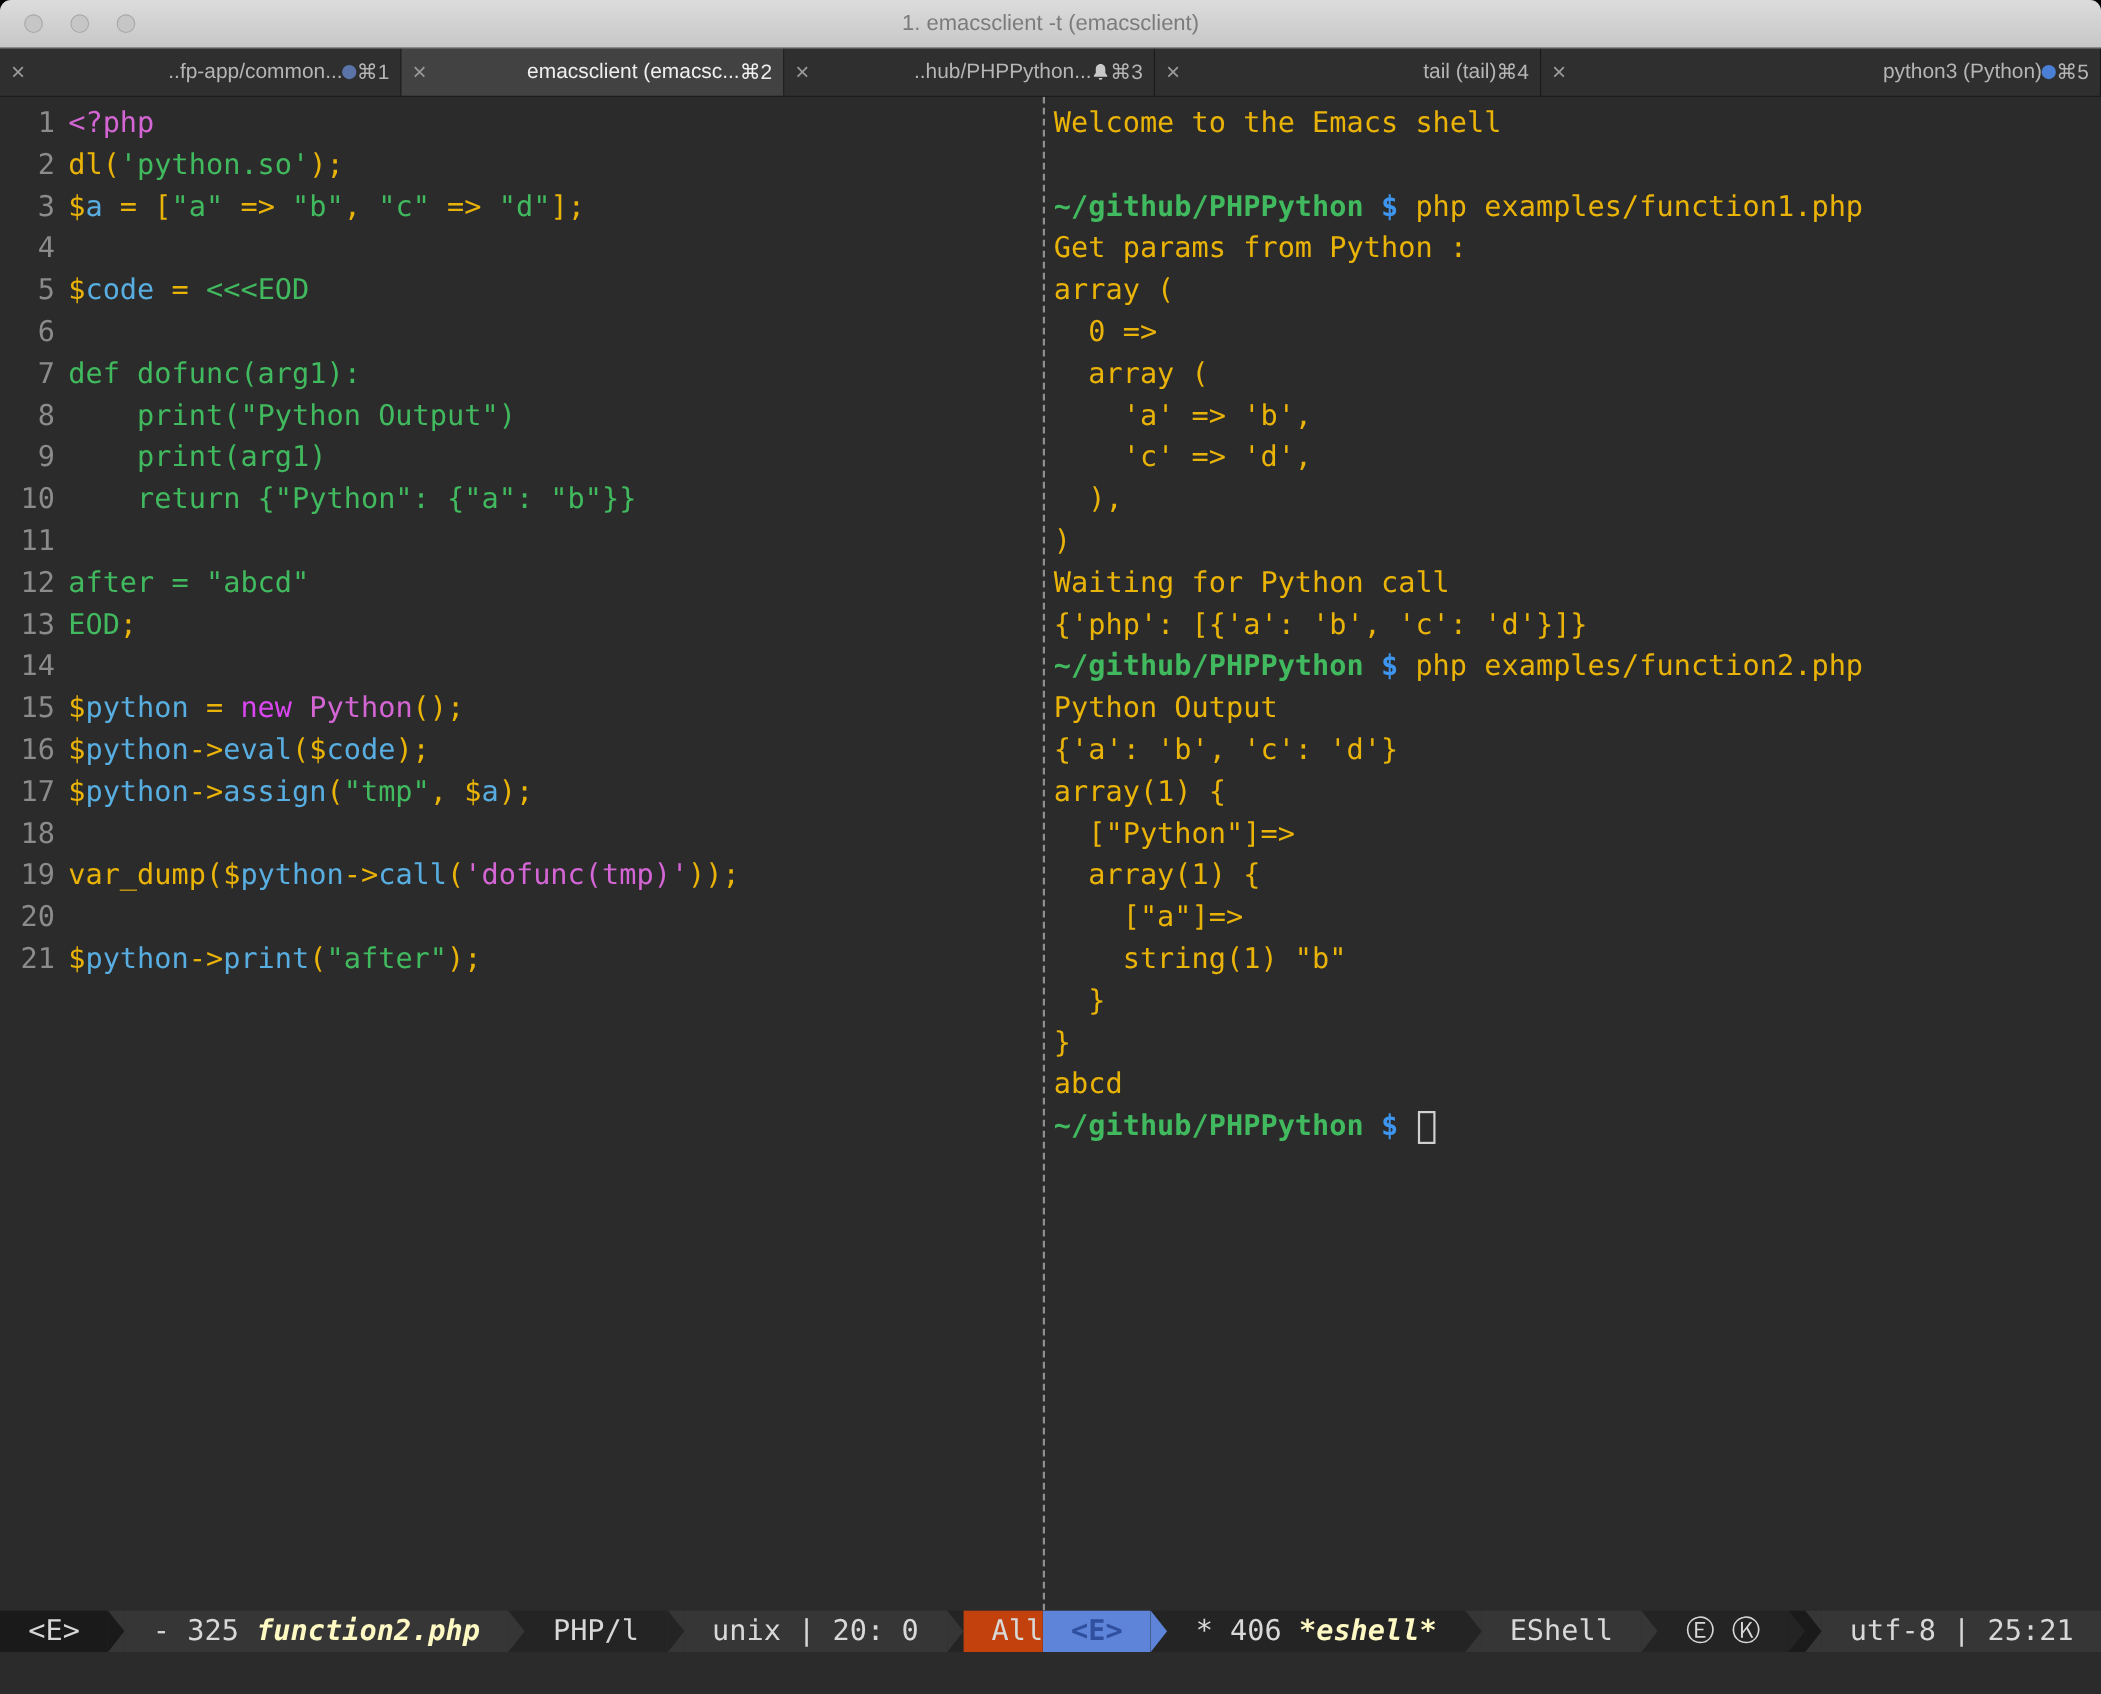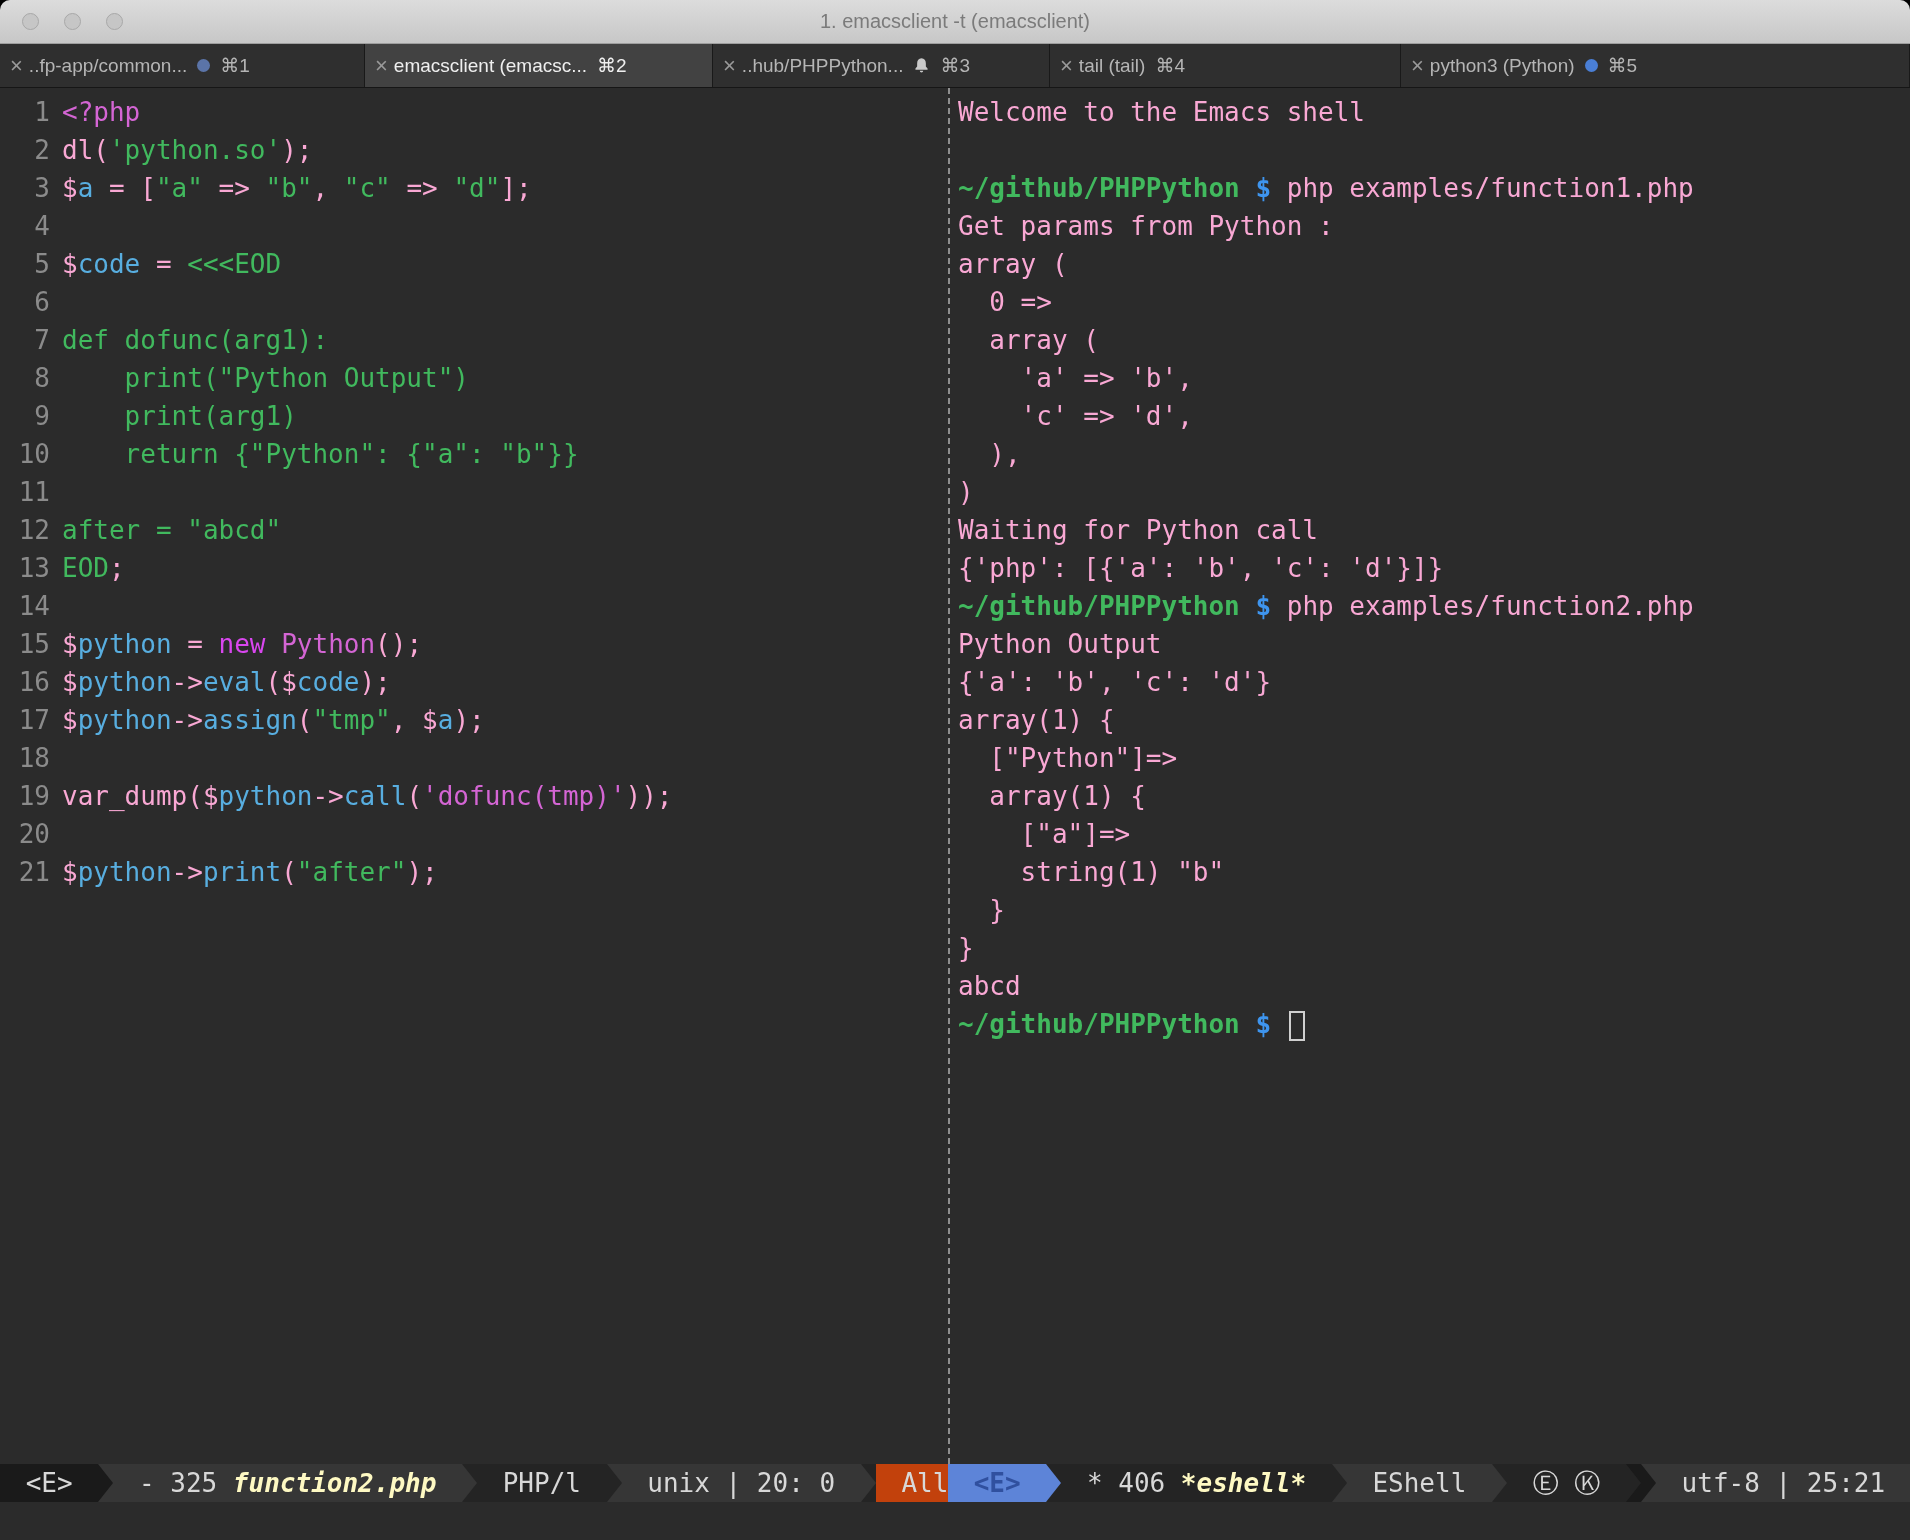--- a/index.html
+++ b/index.html
@@ -28,37 +28,37 @@
     font:19px "Liberation Sans", sans-serif; color:#b5b5b5;
     overflow:hidden; white-space:nowrap;
   }
   .tab.active { background:#424242; color:#efefef; }
   .tab:nth-child(1){ width:365px; }
   .tab:nth-child(2){ width:348px; }
   .tab:nth-child(3){ width:337px; }
   .tab:nth-child(4){ width:351px; }
   .tab:nth-child(5){ flex:1; }
   .tab-close { color:#9a9a9a; font-size:22px; line-height:1; margin-right:6px; }
-  .tab-center { flex:1; display:flex; align-items:center; justify-content:flex-start; gap:10px; overflow:hidden; }
+  .tab-center { flex:1; display:flex; align-items:center; justify-content:flex-end; overflow:hidden; }
   .tab-dot { width:13px; height:13px; border-radius:50%; flex:none; }
   .tab-shortcut { flex:none; }
   .bell { width:17px; height:17px; flex:none; }
   
   .main {
     flex:1; display:flex; flex-direction:column;
     font:26px/38px "DejaVu Sans Mono", "Liberation Mono", monospace;
     color:#e8e8e8; background:#2b2b2b;
   }
   .buffers { flex:1; display:flex; overflow:hidden; }
   .win-left  { flex:none; width:948px; padding-top:5px; overflow:hidden; }
   .win-right { flex:1; border-left:2px dashed #8f8f8f; padding:5px 0 0 8px; overflow:hidden; }
   .line { height:38px; white-space:pre; }
   .lnum { display:inline-block; width:62px; padding-right:12px; text-align:right; color:#8b8b8b; }
   
-  .c-def  { color:#f9a8d4;margin-top:19px; }
+  .c-def  { color:#eab308;margin-top:19px; }
   .c-mag  { color:#d465d4; }
   .c-magb { color:#fef9c3; font-weight:bold;font-style:italic; }
   .c-grn  { color:#41b95e; }
   .c-grnb { color:#41b95e; font-weight:bold; }
   .c-blu  { color:#d946ef; }
   .c-blub { color:#3e95ef; font-weight:bold; }
   .c-cyn  { color:#58aee0; }
   .c-mldef  { color:#d8d8d8; }
   .c-mlblue { color:#30509f; font-weight:bold; }
   .cursor {

